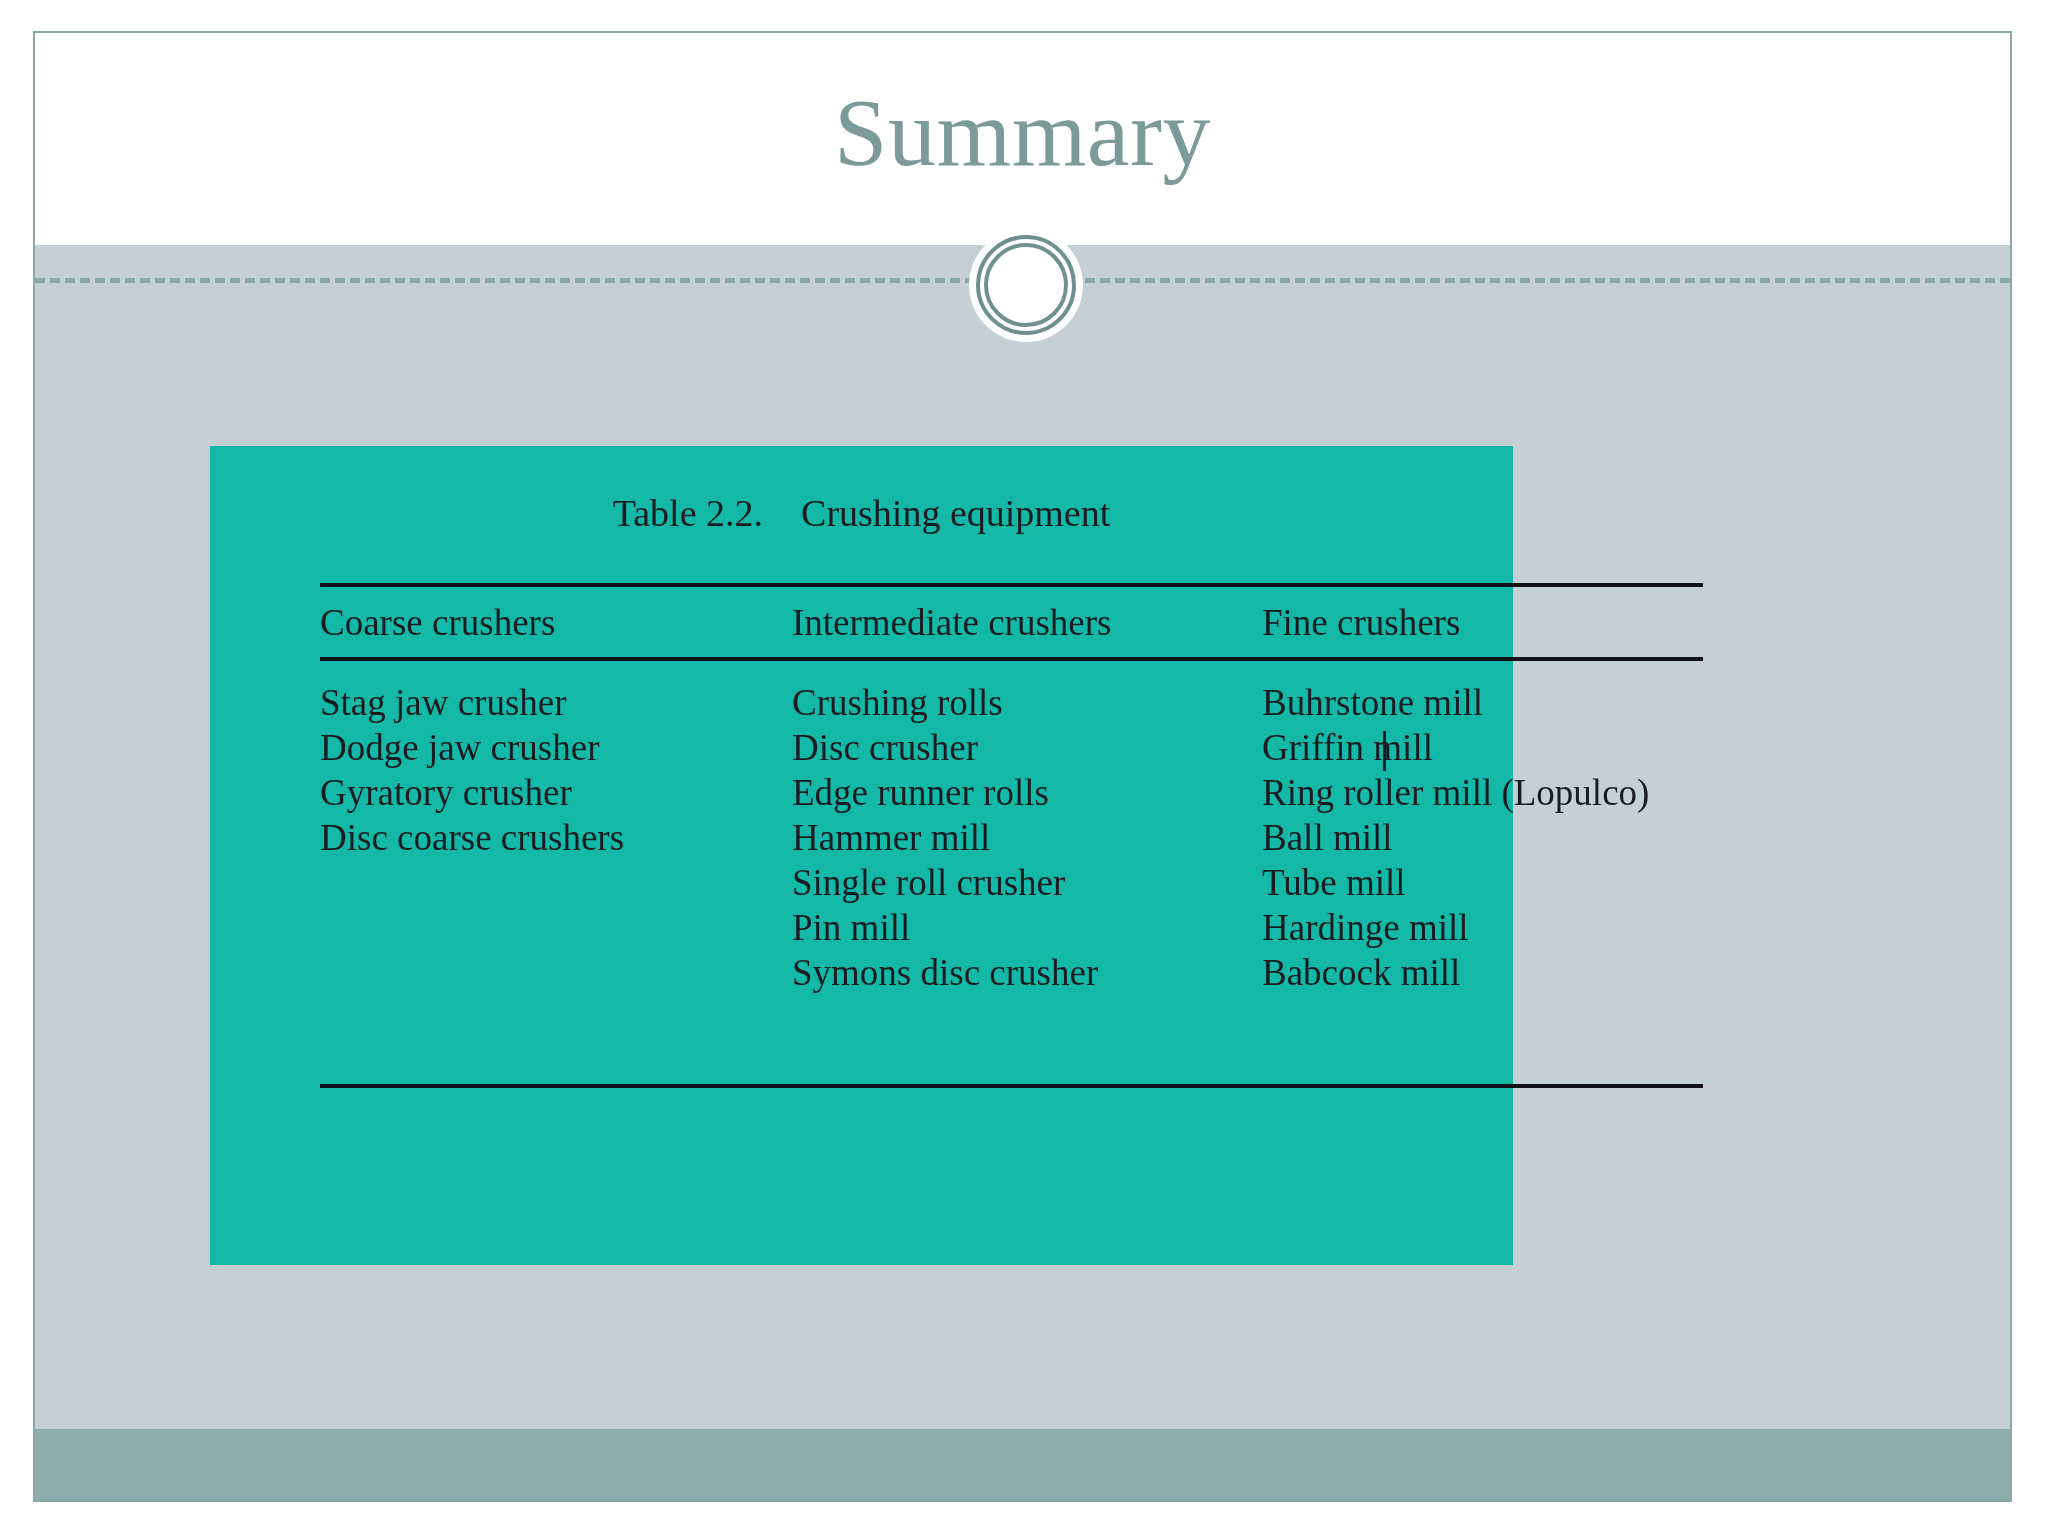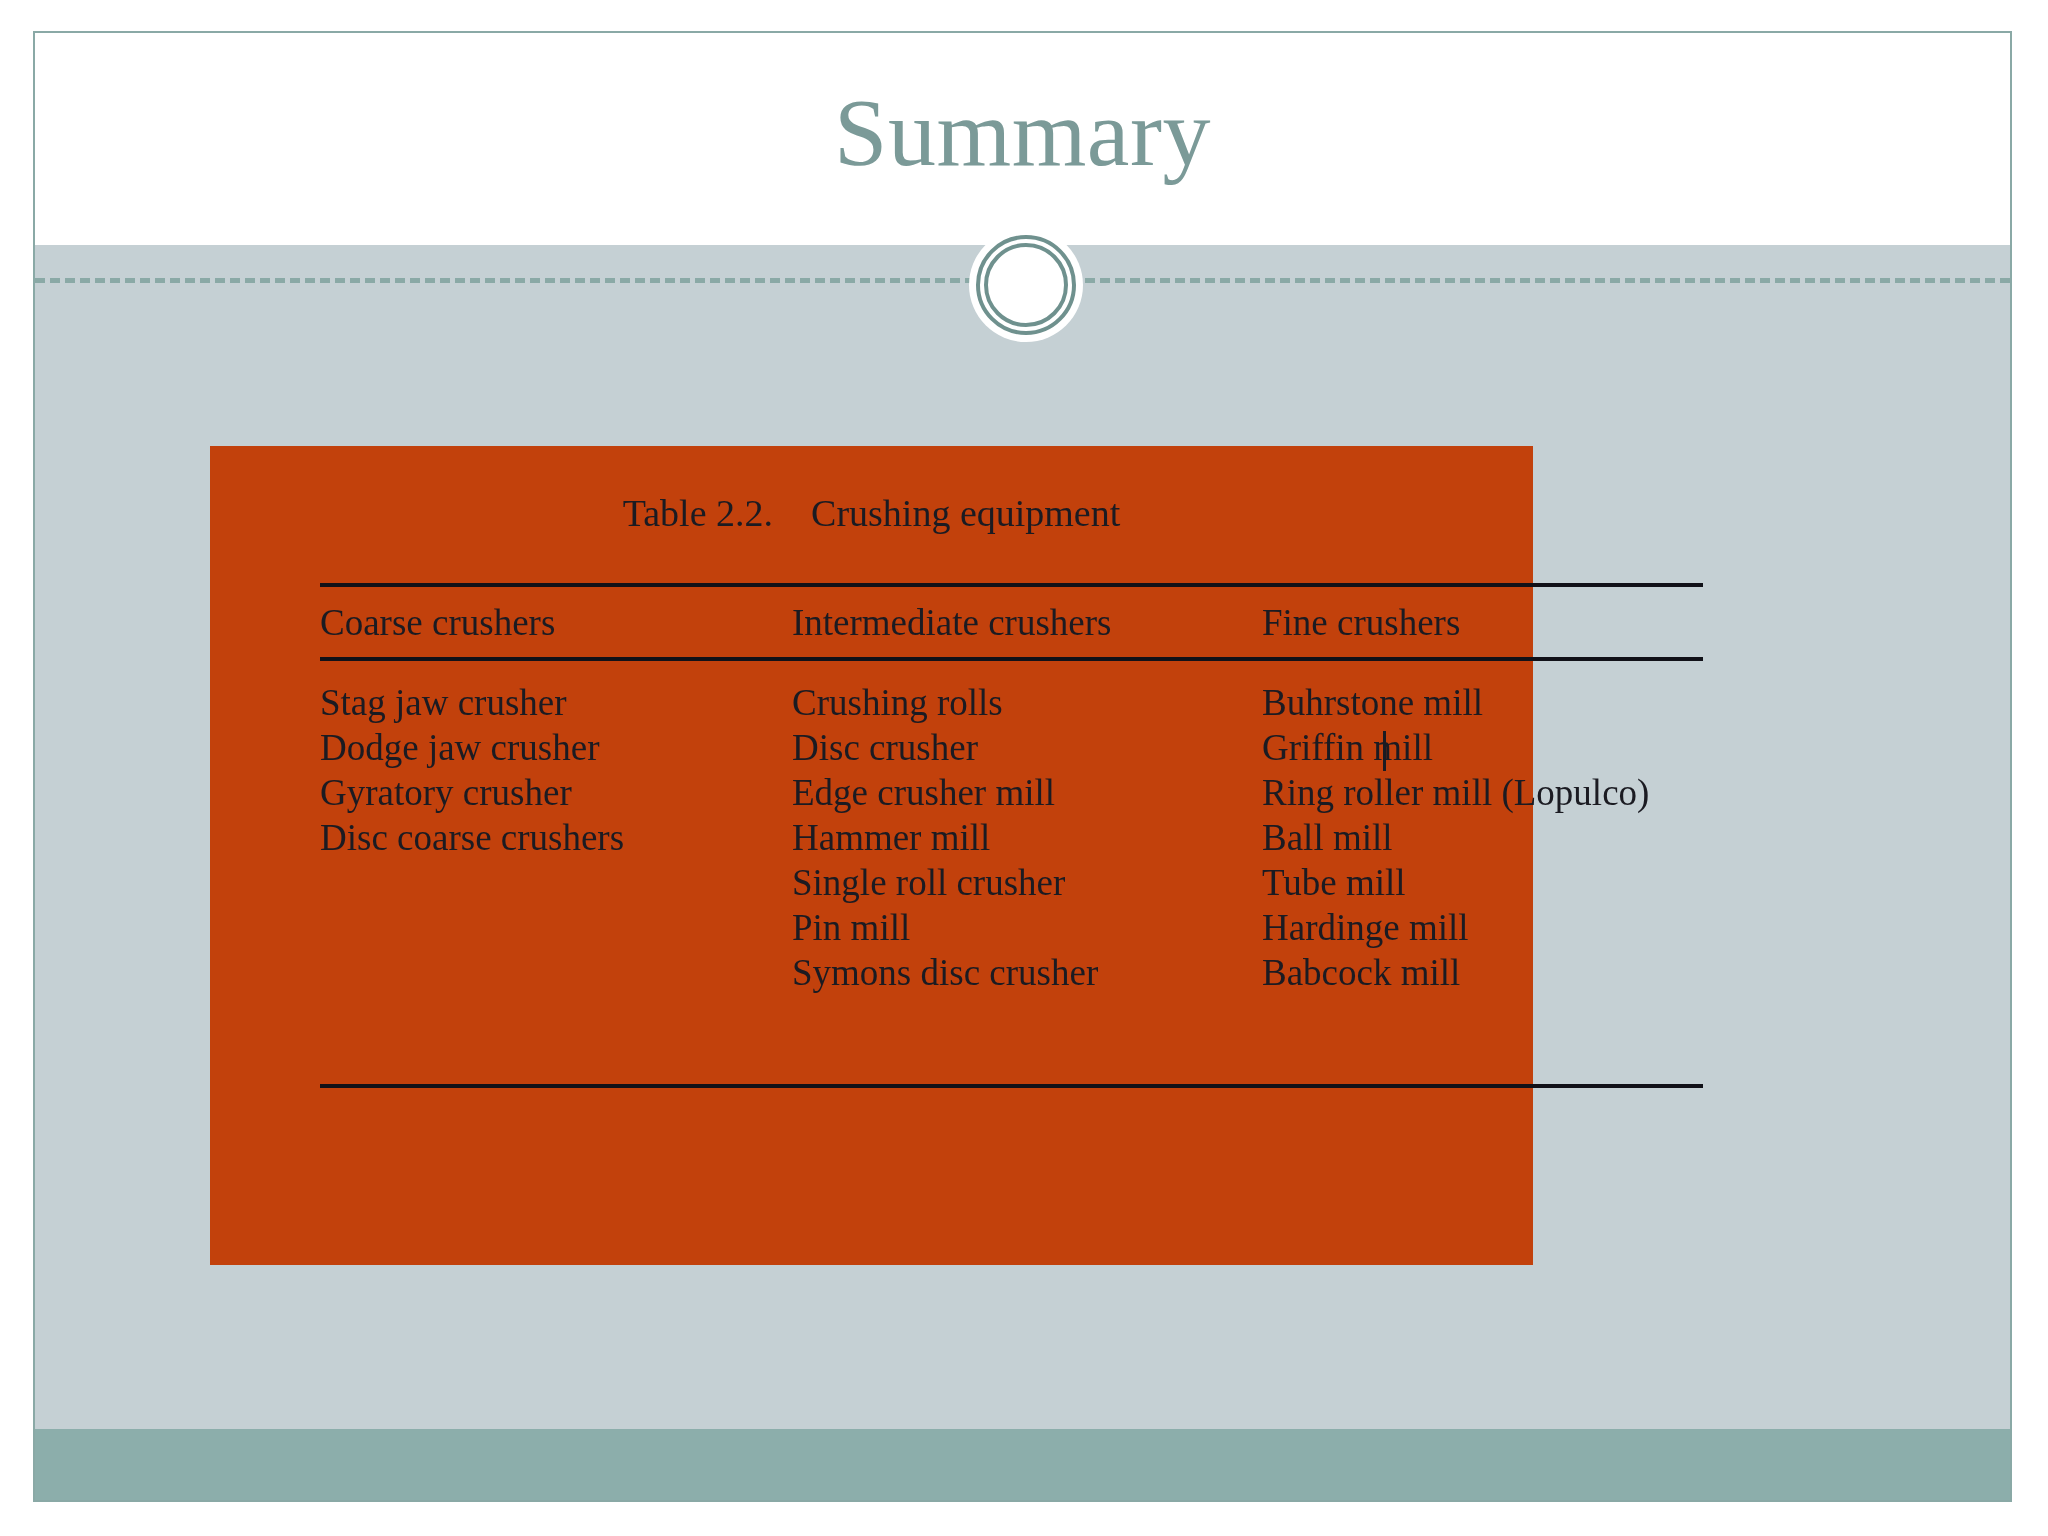--- a/index.html
+++ b/index.html
@@ -121,22 +121,21 @@
     background: #ffffff;
   }
 
   
   #content-image {
     position: absolute;
     left: 175px;
     top: 413px;
     width: 1303px;
     height: 819px;
-    background: #c2410c;
-    padding-left: 20px;
+    background: #14b8a6;
   }
 
   #table-caption {
     position: absolute;
     left: 0;
     top: 45px;
     width: 100%;
     text-align: center;
     font-size: 38px;
     color: #1b1b22;
@@ -236,21 +235,21 @@
           <div class="item">Gyratory crusher</div>
           <div class="item">Disc coarse crushers</div>
         </div>
       </div>
 
       <div class="col col-1">
         <div class="col-header">Intermediate crushers</div>
         <div class="col-items">
           <div class="item">Crushing rolls</div>
           <div class="item">Disc crusher</div>
-          <div class="item">Edge crusher mill</div>
+          <div class="item">Edge runner rolls</div>
           <div class="item">Hammer mill</div>
           <div class="item">Single roll crusher</div>
           <div class="item">Pin mill</div>
           <div class="item">Symons disc crusher</div>
         </div>
       </div>
 
       <div class="col col-2">
         <div class="col-header">Fine crushers</div>
         <div class="col-items">

